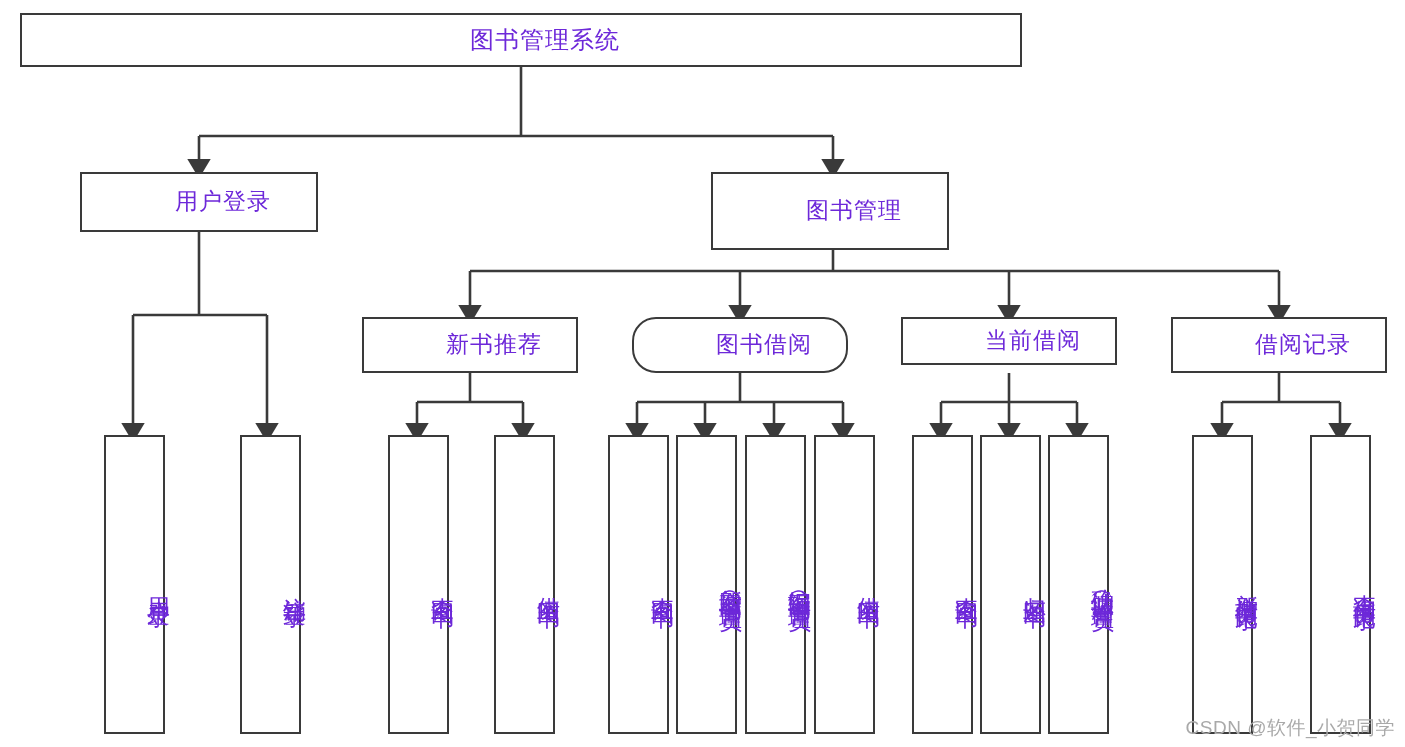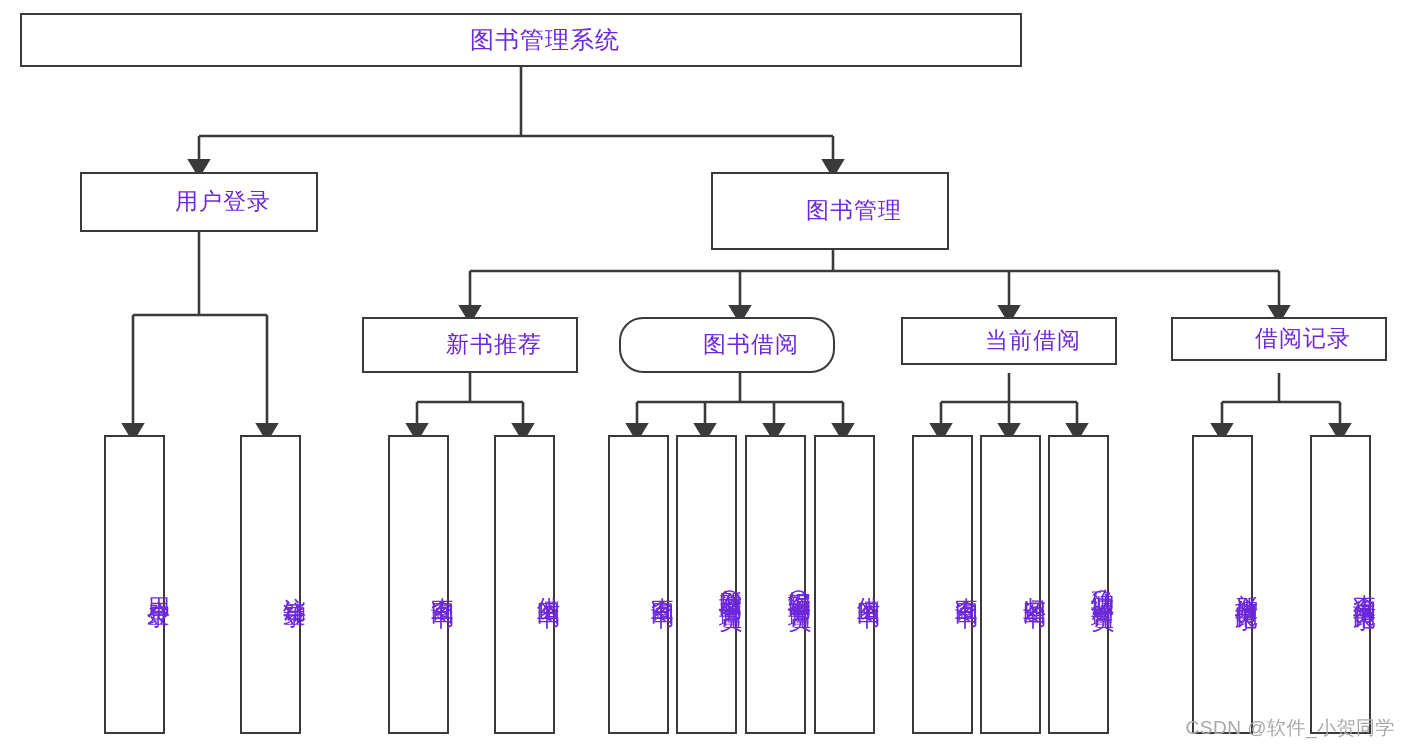--- a/index.html
+++ b/index.html
@@ -151,29 +151,29 @@
   </div>
 
   <div class="node" style="left:711px; top:172px; width:238px; height:78px;">
     <span class="node-h">图书管理</span>
   </div>
 
   <div class="node" style="left:362px; top:317px; width:216px; height:56px;">
     <span class="node-h">新书推荐</span>
   </div>
 
-  <div class="node" style="left:619px; top:317px; width:216px; height:56px;border-radius:24px;">
+  <div class="node" style="left:632px; top:317px; width:216px; height:56px;border-radius:24px;">
     <span class="node-h">图书借阅</span>
   </div>
 
   <div class="node" style="left:901px; top:317px; width:216px; height:48px;">
     <span class="node-h">当前借阅</span>
   </div>
 
-  <div class="node" style="left:1171px; top:317px; width:216px; height:44px;">
+  <div class="node" style="left:1171px; top:317px; width:216px; height:56px;">
     <span class="node-h">借阅记录</span>
   </div>
 
   <div class="node leaf" style="left:104px; top:435px; width:61px; height:299px;">
     <span class="node-v">用户登录</span>
   </div>
 
   <div class="node leaf" style="left:240px; top:435px; width:61px; height:299px;">
     <span class="node-v">注销登录</span>
   </div>

